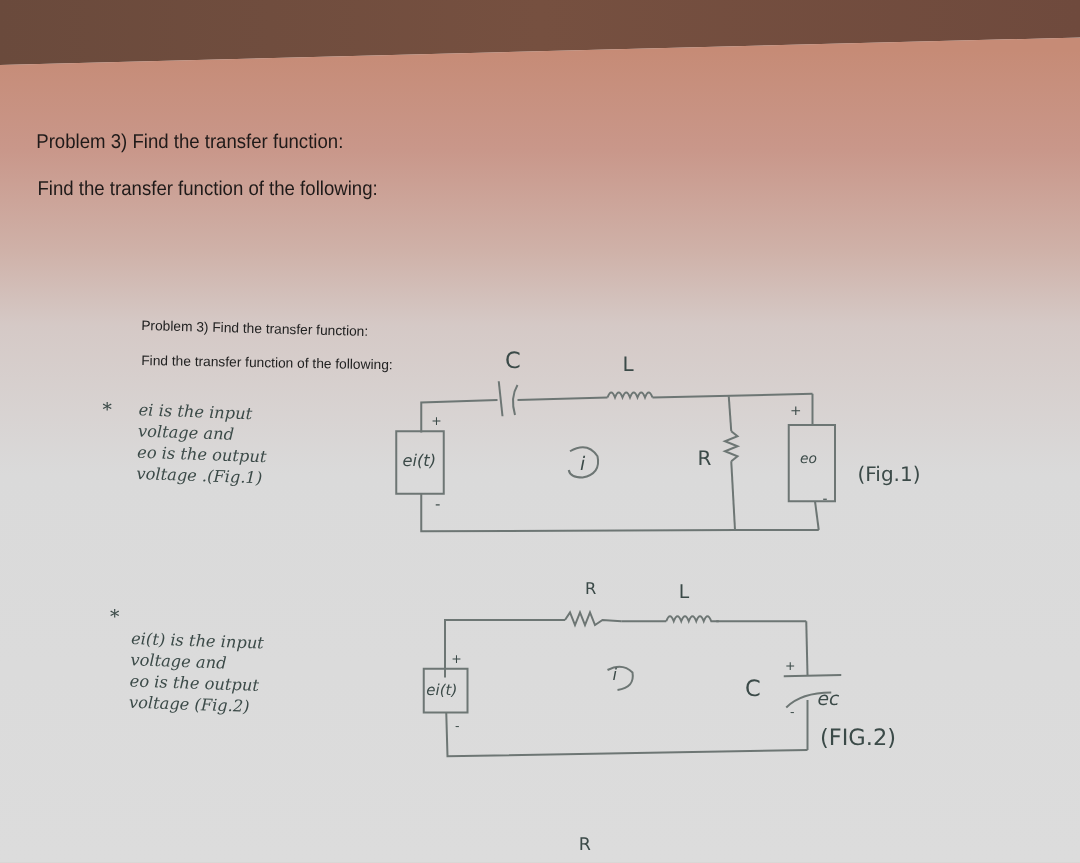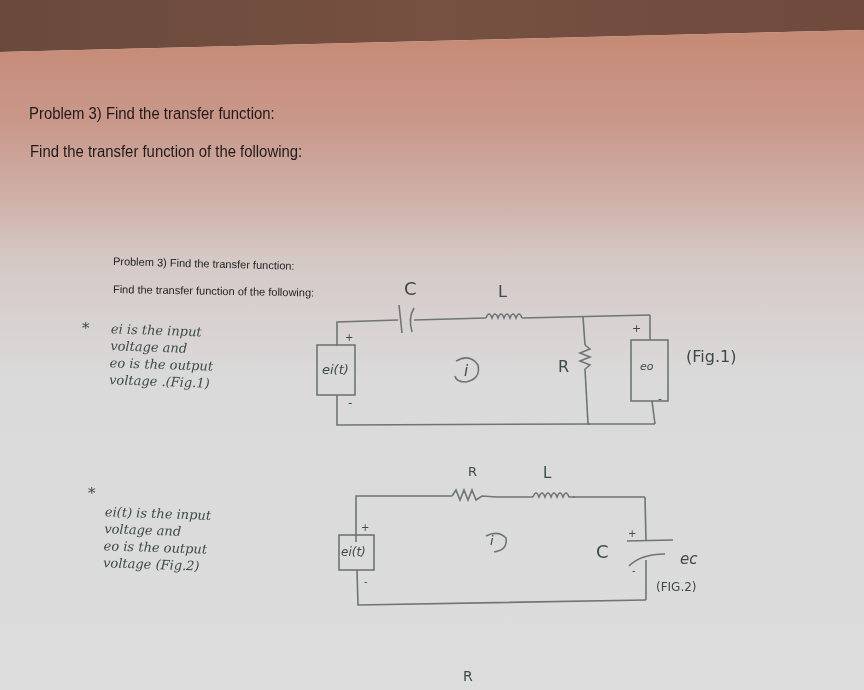--- a/index.html
+++ b/index.html
@@ -116,27 +116,27 @@
 <div class="fig-label" style="left:404px;top:278px;font-size:18px;">C</div>
 <div class="fig-label" style="left:498px;top:282px;font-size:16px;">L</div>
 <div class="fig-label" style="left:558px;top:357px;font-size:16px;">R</div>
 <div class="fig-label" style="left:464px;top:362px;font-size:15px;font-style:italic;">i</div>
 <div class="fig-label" style="left:345px;top:332px;font-size:10px;">+</div>
 <div class="fig-label" style="left:322px;top:362px;font-size:13px;font-style:italic;">ei(t)</div>
 <div class="fig-label" style="left:348px;top:396px;font-size:12px;">-</div>
 <div class="fig-label" style="left:632px;top:322px;font-size:11px;">+</div>
 <div class="fig-label" style="left:640px;top:360px;font-size:11px;font-style:italic;">eo</div>
 <div class="fig-label" style="left:658px;top:392px;font-size:11px;">-</div>
-<div class="fig-label" style="left:686px;top:347px;font-size:16px;">(Fig.1)</div>
+<div class="fig-label" style="left:686px;top:370px;font-size:16px;">(Fig.1)</div>
 
 <div class="fig-label" style="left:468px;top:464px;font-size:13px;">R</div>
 <div class="fig-label" style="left:543px;top:464px;font-size:15px;">L</div>
 <div class="fig-label" style="left:490px;top:533px;font-size:13px;font-style:italic;">i</div>
 <div class="fig-label" style="left:361px;top:522px;font-size:10px;">+</div>
 <div class="fig-label" style="left:341px;top:545px;font-size:12px;font-style:italic;">ei(t)</div>
 <div class="fig-label" style="left:364px;top:576px;font-size:10px;">-</div>
 <div class="fig-label" style="left:628px;top:528px;font-size:10px;">+</div>
 <div class="fig-label" style="left:596px;top:541px;font-size:18px;">C</div>
-<div class="fig-label" style="left:680px;top:550px;font-size:15px;font-style:italic;">ec</div>
+<div class="fig-label" style="left:654px;top:550px;font-size:15px;font-style:italic;">ec</div>
 <div class="fig-label" style="left:632px;top:565px;font-size:10px;">-</div>
-<div class="fig-label" style="left:656px;top:580px;font-size:12px;">(FIG.2)</div>
+<div class="fig-label" style="left:656px;top:580px;font-size:18px;">(FIG.2)</div>
 
 <div class="fig-label" style="left:463px;top:668px;font-size:14px;">R</div>
 
 </body></html>

